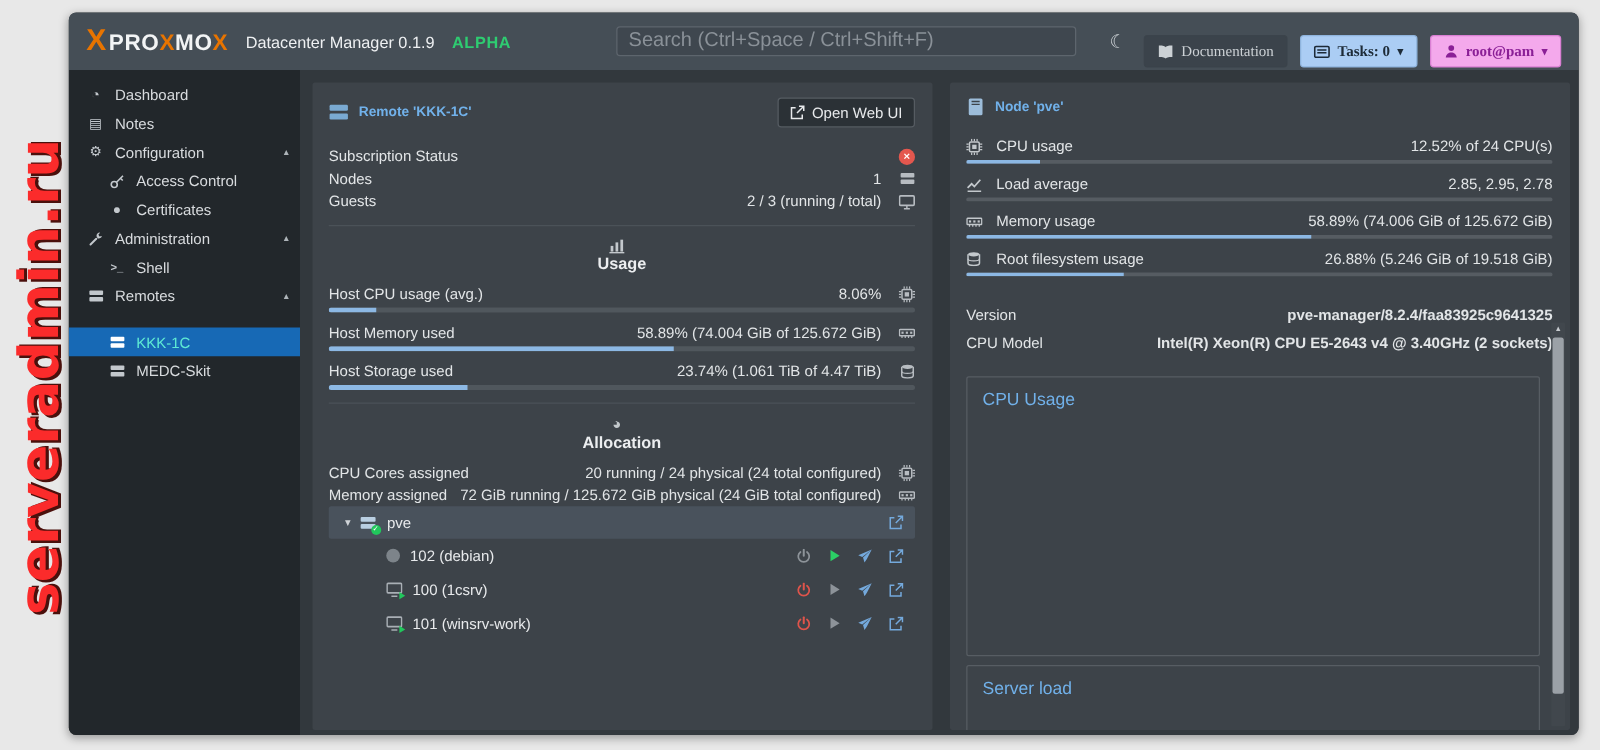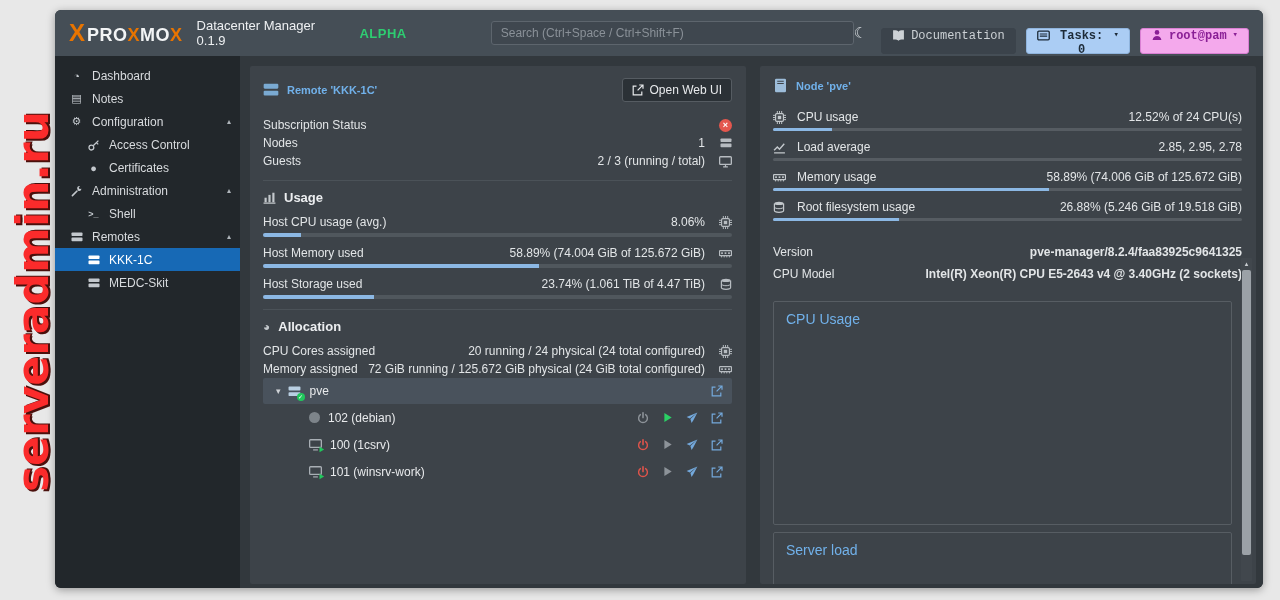--- a/index.html
+++ b/index.html
@@ -17,42 +17,42 @@
 
   
   .topbar { height:46px; background:#454e56; display:flex; align-items:center; padding:0 14px; flex:0 0 46px; }
   .logo { display:flex; align-items:baseline; margin-right:14px; }
   .logo-mark { color:#e87400; font-weight:900; font-size:24px; line-height:1; margin-right:2px; }
   .lp { font-weight:bold; font-size:18px; letter-spacing:.5px; }
   .lp.w { color:#f2f4f5; } .lp.o { color:#e87400; }
   .app-title { color:#eef0f2; font-size:13px; margin-right:14px; }
   .alpha { color:#2ecc71; font-size:13px; font-weight:bold; letter-spacing:.5px; }
   .search { width:368px; height:24px; margin-left:84px; background:#3f474f; border:1px solid #5d656d;
-    border-radius:3px; color:#c7ccd1; font-size:12px; padding:0 9px; outline:none; font-family:inherit; }
+    border-radius:3px; color:#c7ccd1; font-size:16px; padding:0 9px; outline:none; font-family:inherit; }
   .search::placeholder { color:#8a9198; }
   .tb-right { margin-left:auto; display:flex; align-items:center; gap:10px; }
   .moon { color:#cdd2d6; font-size:15px; cursor:pointer; margin-right:4px; }
-  .btn { display:inline-flex; gap:6px; font-size:12px; height:26px; padding:0 10px;
-    border-radius:3px; border:1px solid transparent; cursor:pointer; font-family:Liberation Mono, monospace;margin-top:16px; }
+  .btn { display:inline-flex; align-items:center; gap:6px; font-size:12px; height:26px; padding:0 10px;
+    border-radius:3px; border:1px solid transparent; cursor:pointer; font-family:Liberation Serif, serif;margin-top:16px; }
   .btn svg { flex:0 0 auto; }
   .btn.doc { background:#3b434b; color:#ccd1d5; border-color:#3b434b; }
   .btn.tasks { background:#abcdf4; color:#1d2b38; border-color:#8fb4dd; font-weight:bold; }
   .btn.user { background:#f4a9ec; color:#8a1f96; border-color:#d97fd3; font-weight:bold; }
   .btn .caret { font-size:9px; }
   .btn.tasks .caret { color:#1d2b38; } .btn.user .caret { color:#8a1f96; }
 
   .shell { flex:1; display:flex; min-height:0; }
 
   
   .sidebar { width:185px; background:#22272b; padding-top:8px; flex:0 0 185px; }
   .sitem { position:relative; height:23px; display:flex; align-items:center; padding-left:14px;
     color:#d8dbde; font-size:12px; cursor:pointer; white-space:nowrap; }
   .sitem .sicon { width:15px; margin-right:8px; color:#c3c8cd; font-size:11px; display:inline-flex; justify-content:center; }
   .sitem.indent { padding-left:31px; }
-  .sitem.selected { background:#1769b5; color:#ffffff; }
+  .sitem.selected { background:#1769b5; color:#5eead4;margin-top:14px; }
   .sitem.selected .sicon { color:#ffffff; }
   .sitem .scaret { position:absolute; right:9px; font-size:8px; color:#aeb4b9; }
 
   
   .main { flex:1; background:#32383d; display:flex; padding:10px 7px 4px 10px; gap:14px; min-width:0; }
   .panel { width:496px; background:#3d4349; border-radius:2px; padding:10px 14px 10px 13px; overflow:hidden; position:relative; }
 
   .phead { display:flex; align-items:center; margin:2px 0 14px 0; }
   .ptitle { color:#71b1ea; font-size:11px; font-weight:bold; margin-left:8px; }
   .phead .picon { color:#7aaad2; display:inline-flex; }
@@ -60,21 +60,21 @@
     height:24px; padding:0 9px; border-radius:3px; display:inline-flex; align-items:center; gap:6px; cursor:pointer; font-family:inherit; }
 
   .row { display:flex; align-items:center; font-size:12px; color:#e2e5e7; padding:2px 0; min-height:17px; }
   .row .lbl { white-space:nowrap; }
   .row .val { margin-left:auto; text-align:right; white-space:nowrap; }
   .row .ricon { width:18px; margin-left:9px; color:#b7bcc1; display:inline-flex; justify-content:flex-end; }
   .errdot { width:13px; height:13px; border-radius:50%; background:#e4574e; color:#fff; font-size:9px; font-weight:bold;
     display:inline-flex; align-items:center; justify-content:center; line-height:1; }
 
   .hr { border-top:1px solid #4b5258; margin:10px 0 9px 0; }
-  .sect { display:flex; align-items:center; margin:2px 0 8px 0; }
+  .sect { display:flex; align-items:center; margin:2px 0 8px 0;flex-direction:column; }
   .sect .sicn { color:#c3c8cc; display:inline-flex; margin-right:8px; font-size:12px; }
   .sect .stl { color:#eceef0; font-size:13px; font-weight:bold; }
 
   .pbar { height:4px; background:#50575d; border-radius:2px; margin:2px 0 7px 0; overflow:hidden; }
   .pbar .fill { height:100%; background:#8cb8e4; }
 
   
   .filterrow { display:flex; align-items:center; margin:16px 0 10px 0; }
   .filter { width:125px; height:22px; background:transparent; border:1px solid #676e75; border-radius:2px;
     color:#cfd3d7; font-size:12px; padding:0 7px; outline:none; font-family:inherit; }

